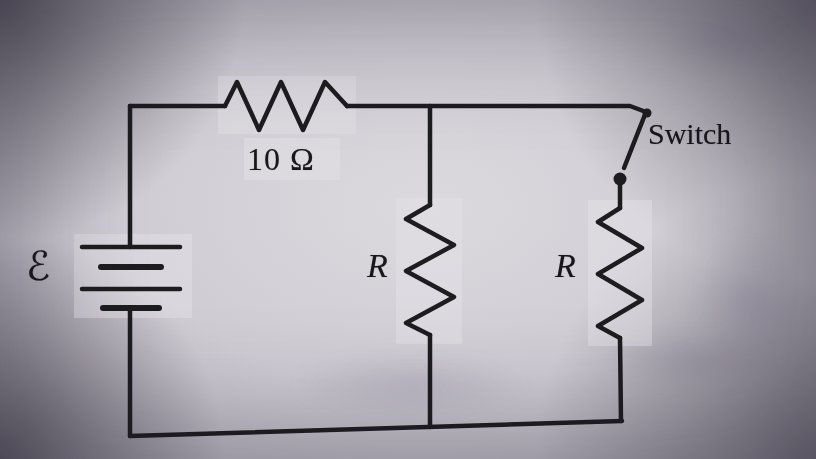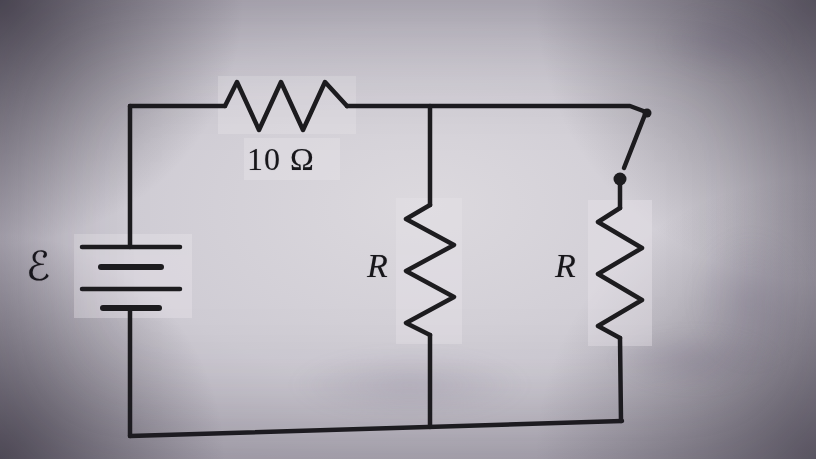--- a/index.html
+++ b/index.html
@@ -122,13 +122,14 @@
   </svg>
 
   <div class="label emf">ℰ</div>
 
   <div class="label ohm10">10 Ω</div>
 
   <div class="label r-mid">R</div>
 
   <div class="label r-right">R</div>
 
+  <div class="label switch">Switch</div>
 </div>
 
 </body></html>

